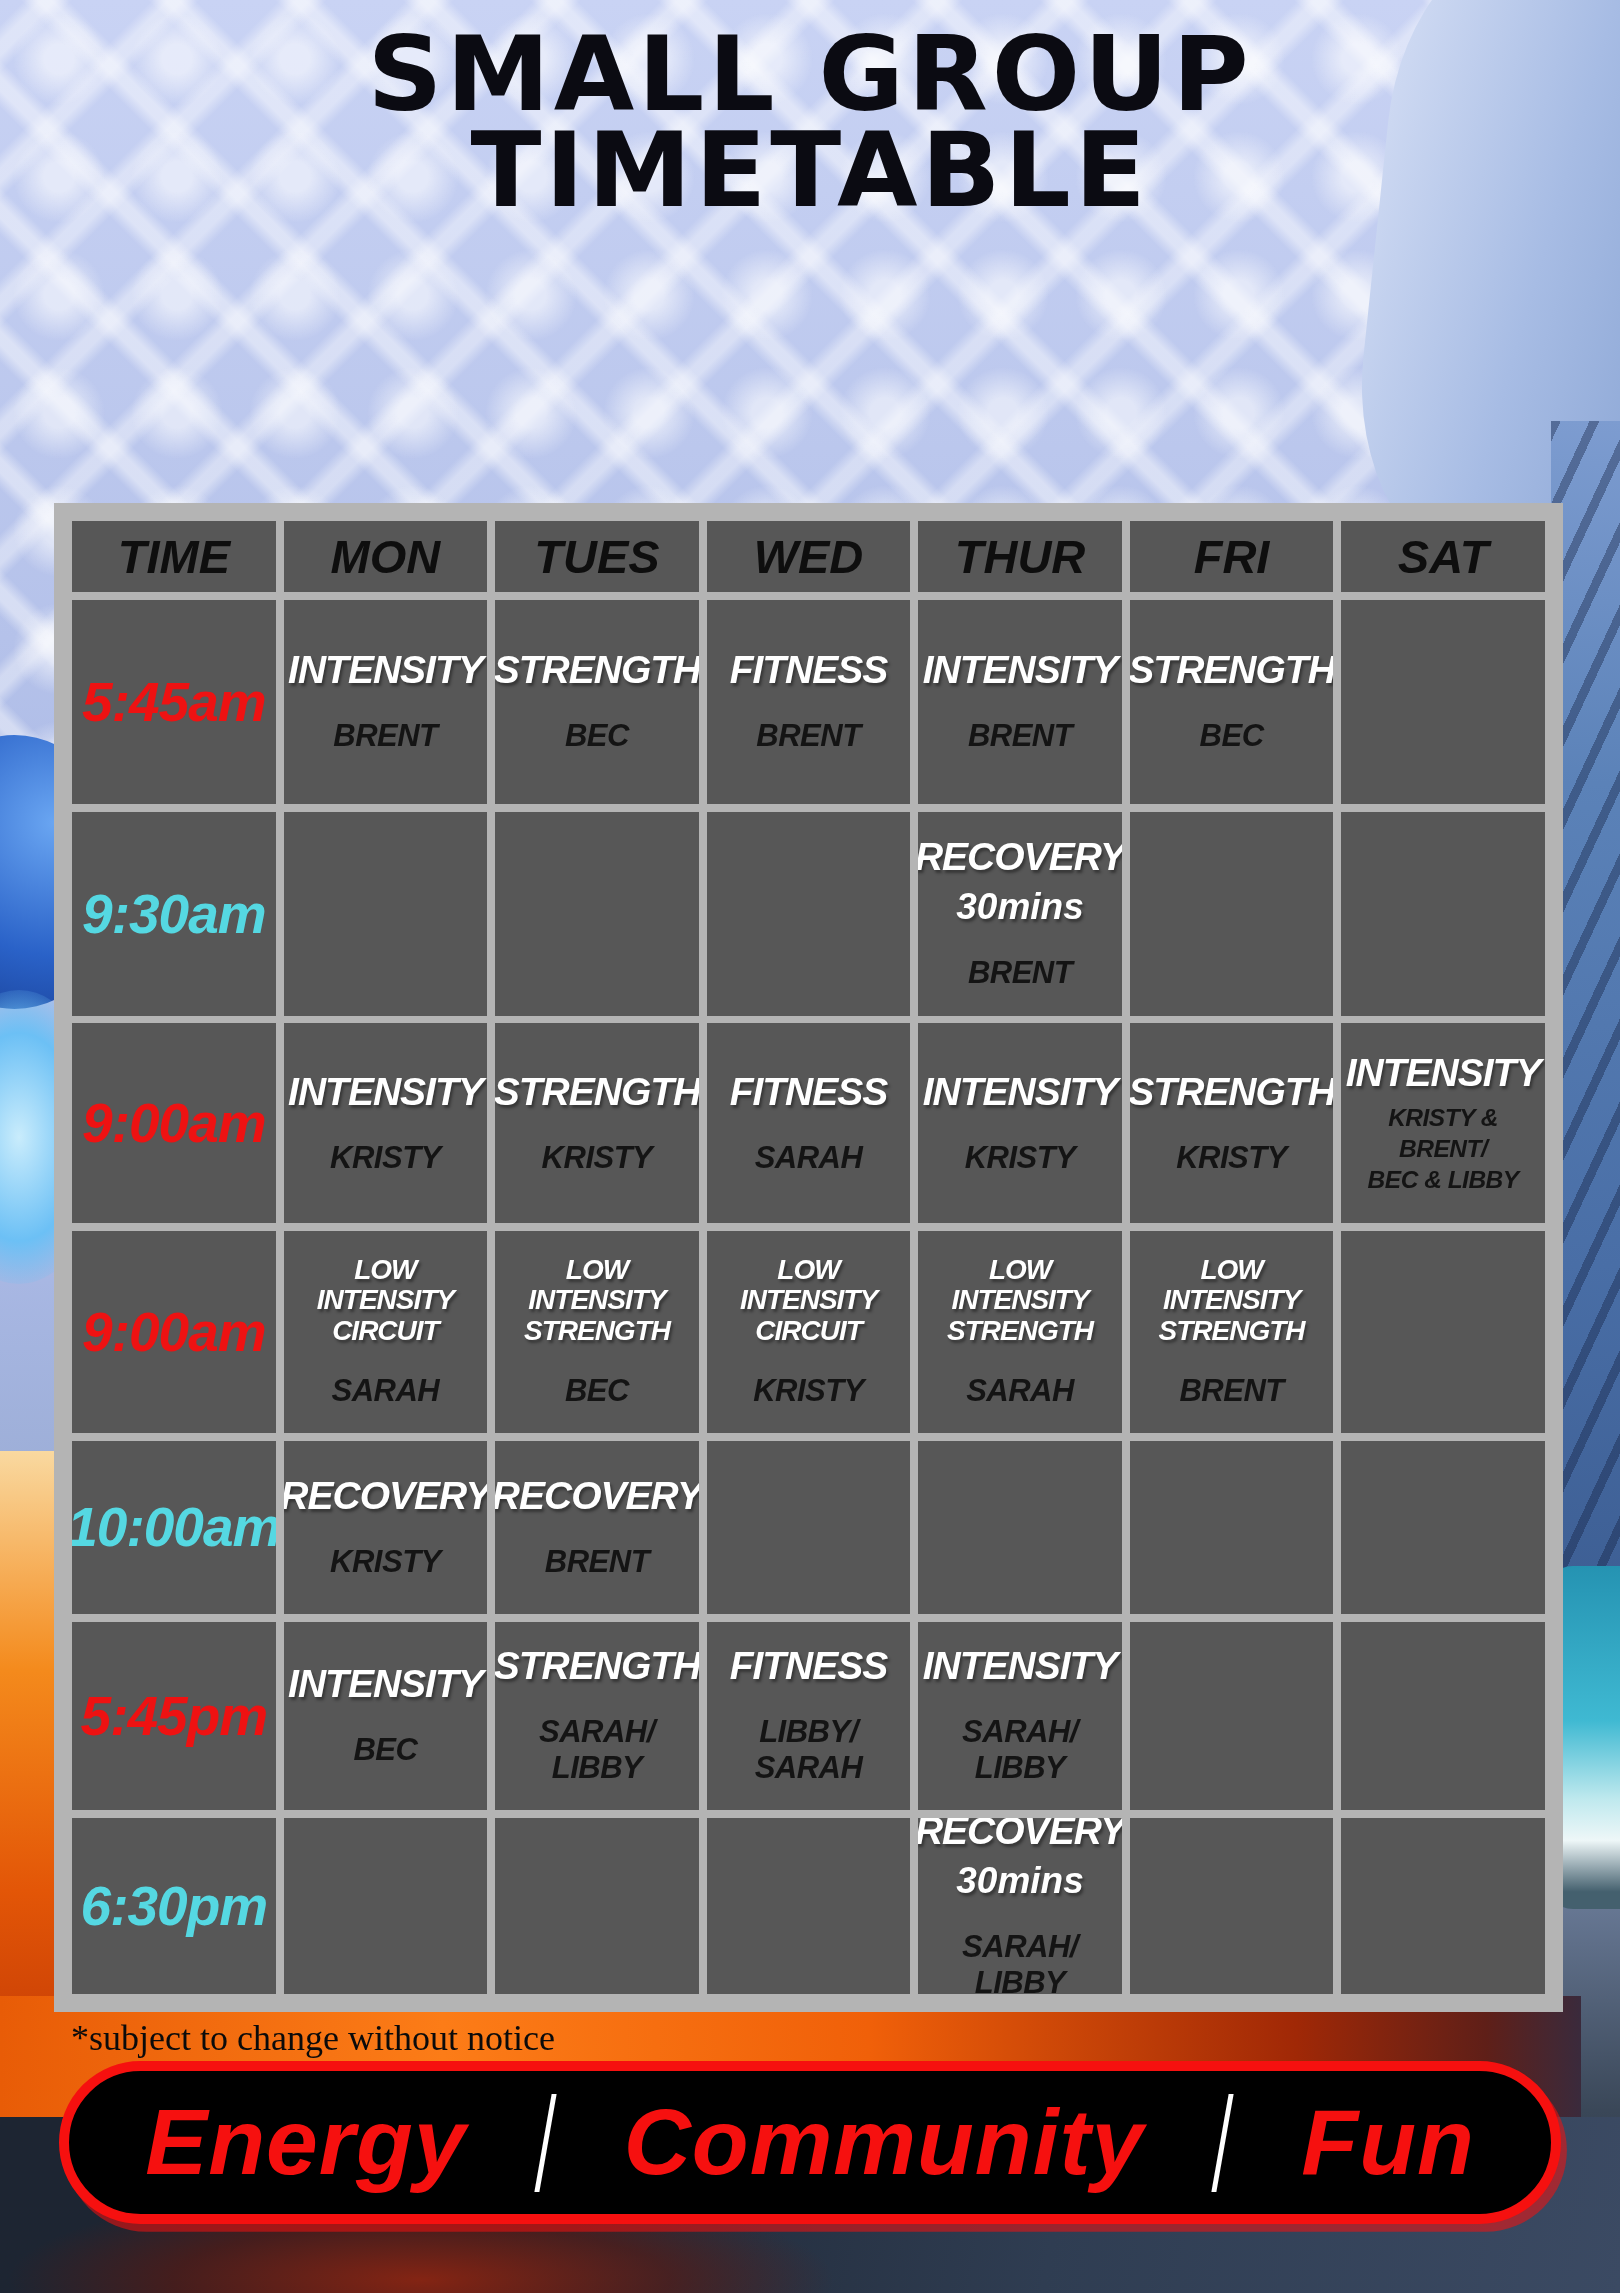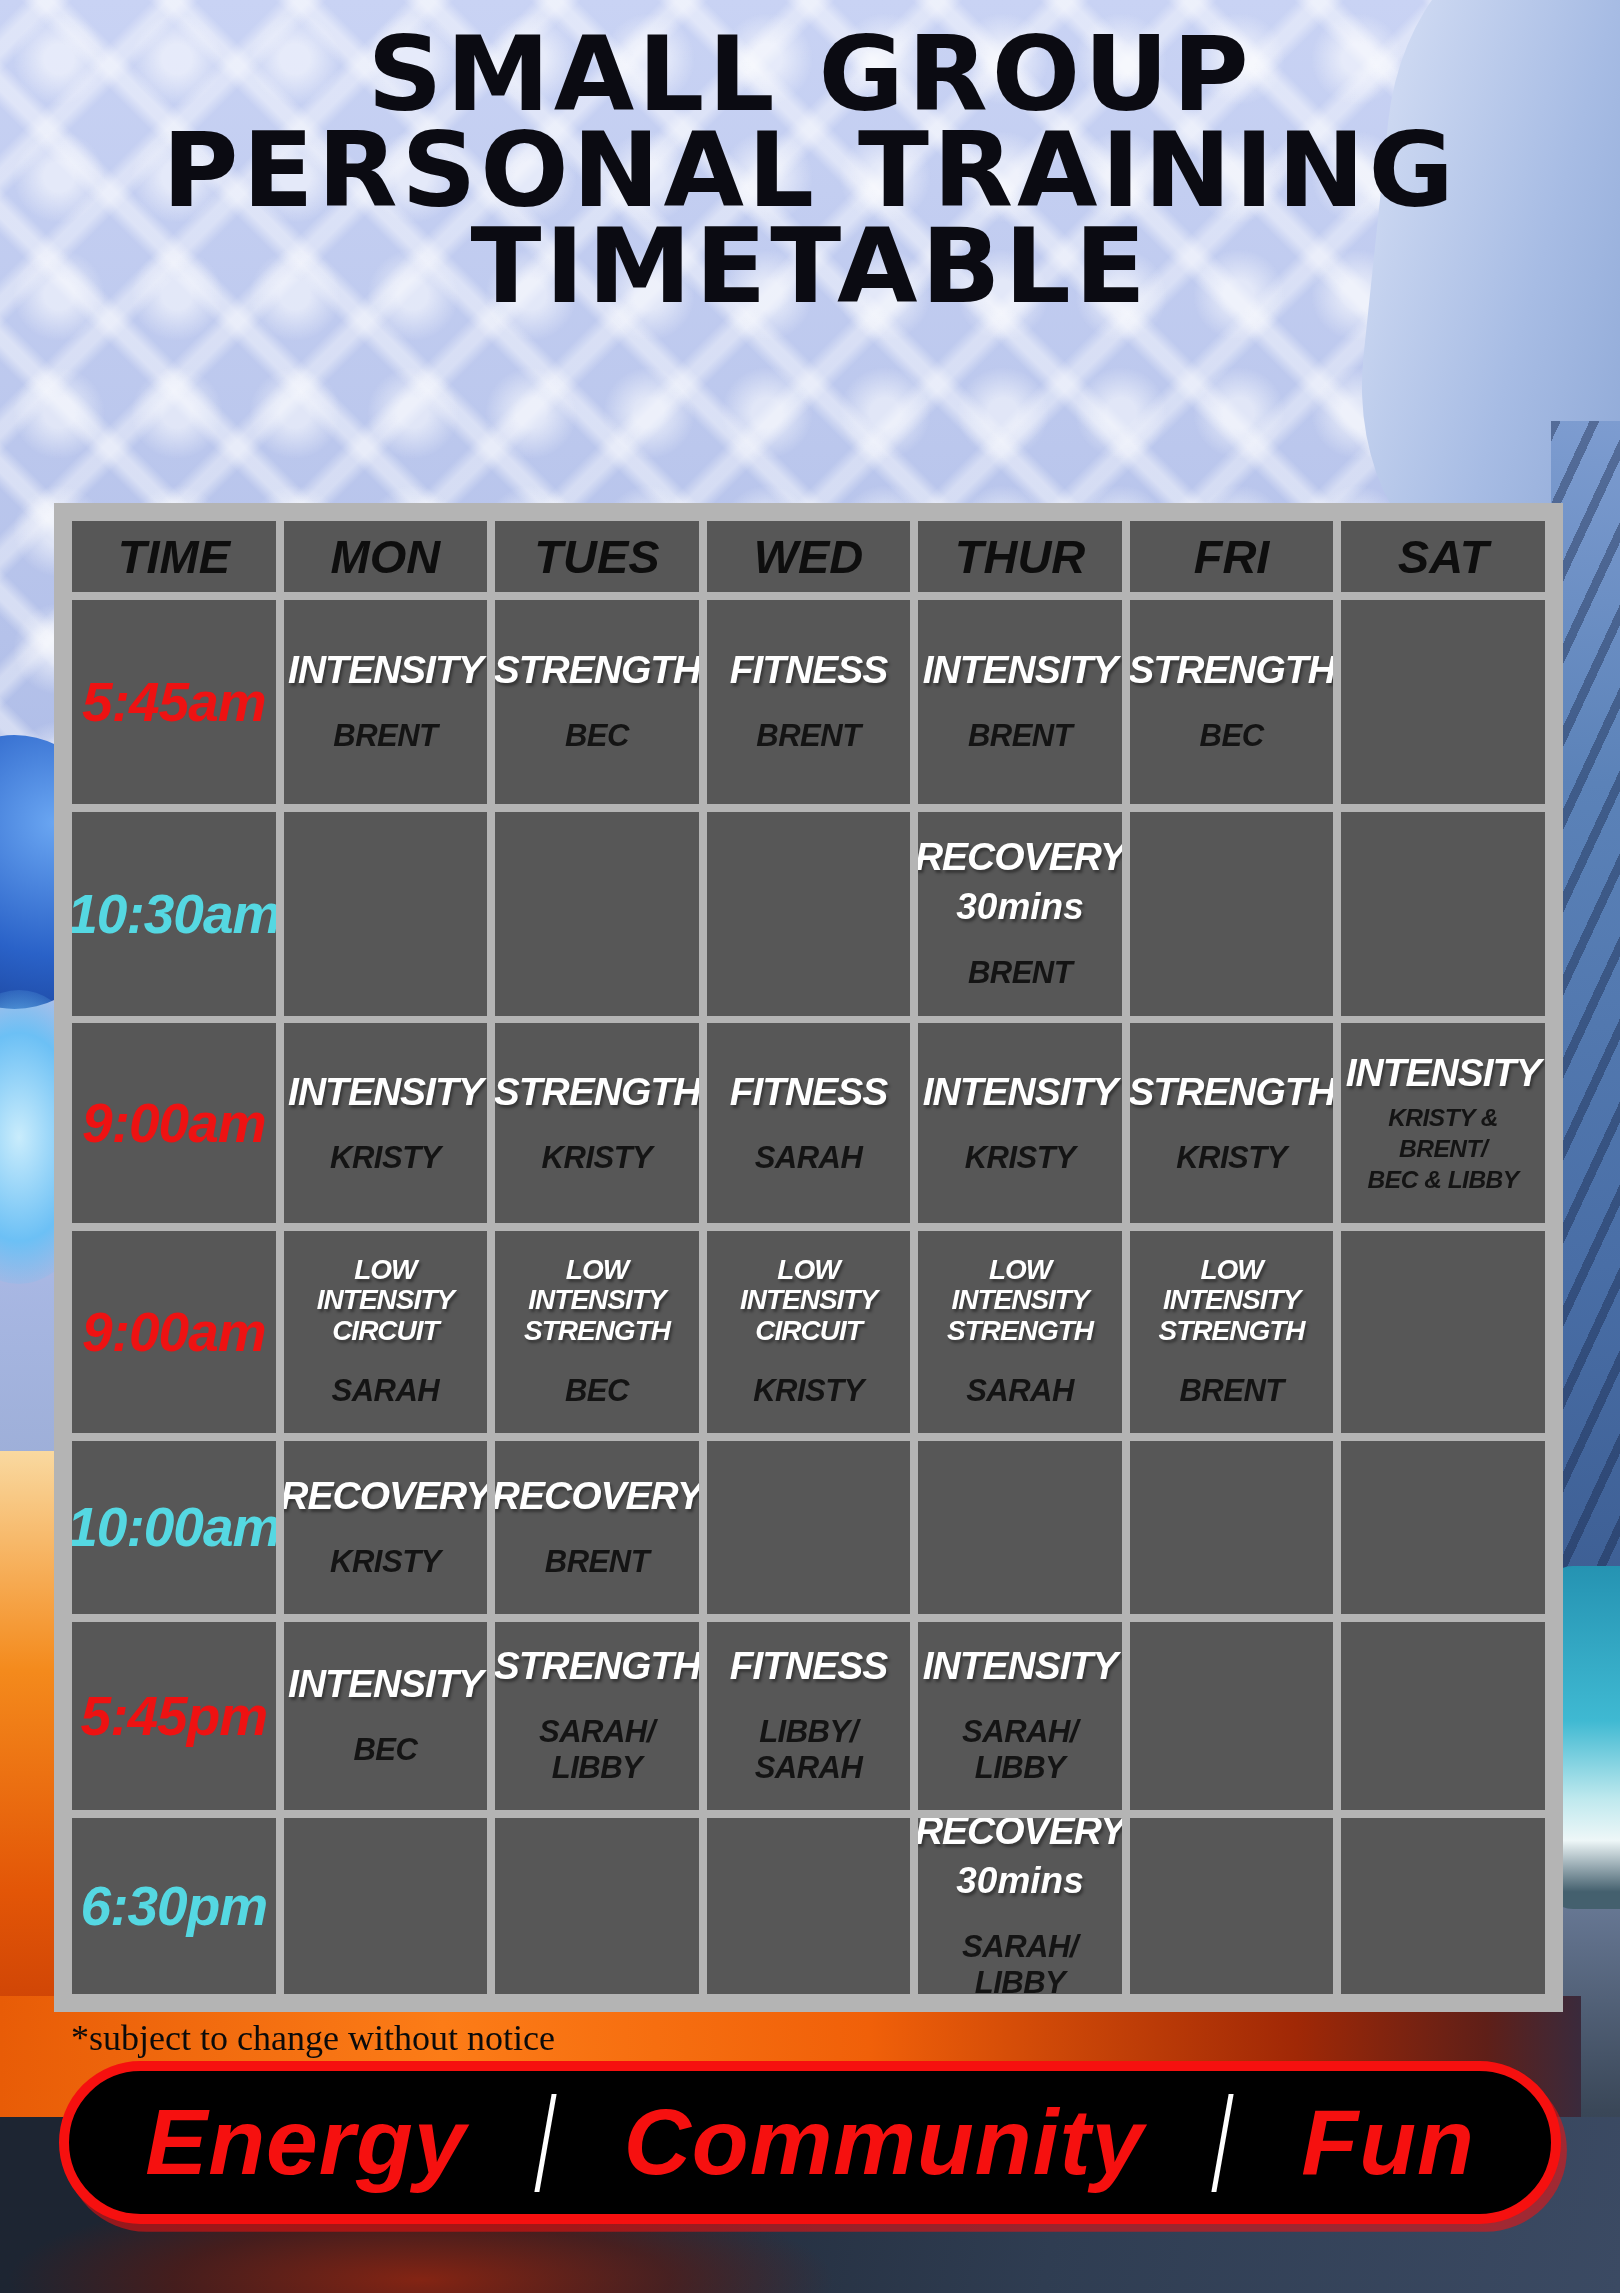--- a/index.html
+++ b/index.html
@@ -125,21 +125,20 @@
   <div class="bg bg-jeans"></div>
   <div class="bg bg-shoe"></div>
   <div class="bg bg-kettlebell"></div>
   <div class="bg bg-glow"></div>
   <div class="bg bg-left-orange"></div>
   <div class="bg bg-orange-strip"></div>
   <div class="bg bg-floor"></div>
 
   <div class="title">
     <div class="title-line">SMALL GROUP</div>
-    <div class="title-line">PERSONAL TRAINING</div>
     <div class="title-line">TIMETABLE</div>
   </div>
 
   <div class="timetable">
       <div class="cell header-cell">TIME</div>
       <div class="cell header-cell">MON</div>
       <div class="cell header-cell">TUES</div>
       <div class="cell header-cell">WED</div>
       <div class="cell header-cell">THUR</div>
       <div class="cell header-cell">FRI</div>
@@ -159,21 +158,21 @@
       </div>
       <div class="cell">
         <div class="session-name">INTENSITY</div>
         <div class="trainer">BRENT</div>
       </div>
       <div class="cell">
         <div class="session-name">STRENGTH</div>
         <div class="trainer">BEC</div>
       </div>
       <div class="cell"></div>
-      <div class="cell time-cell time-cyan">10:30am</div>
+      <div class="cell time-cell time-cyan">9:30am</div>
       <div class="cell"></div>
       <div class="cell"></div>
       <div class="cell"></div>
       <div class="cell">
         <div class="session-name">RECOVERY</div>
         <div class="session-duration">30mins</div>
         <div class="trainer">BRENT</div>
       </div>
       <div class="cell"></div>
       <div class="cell"></div>

